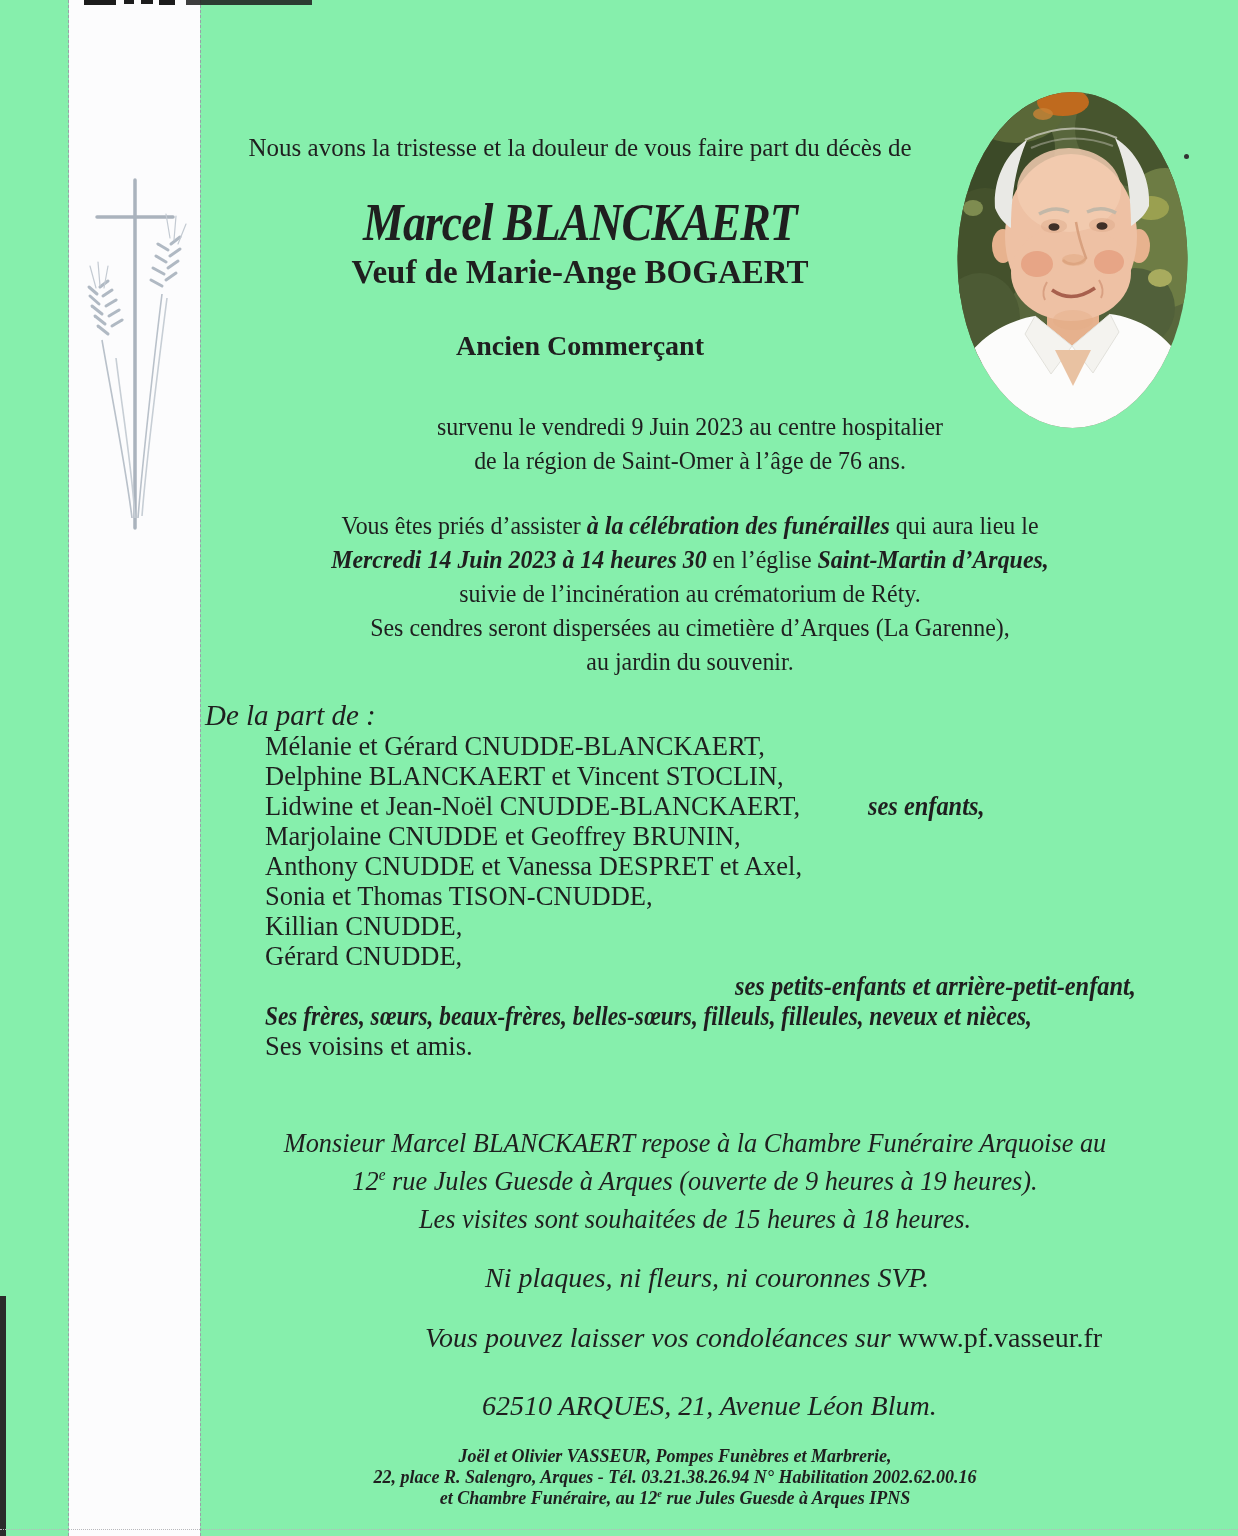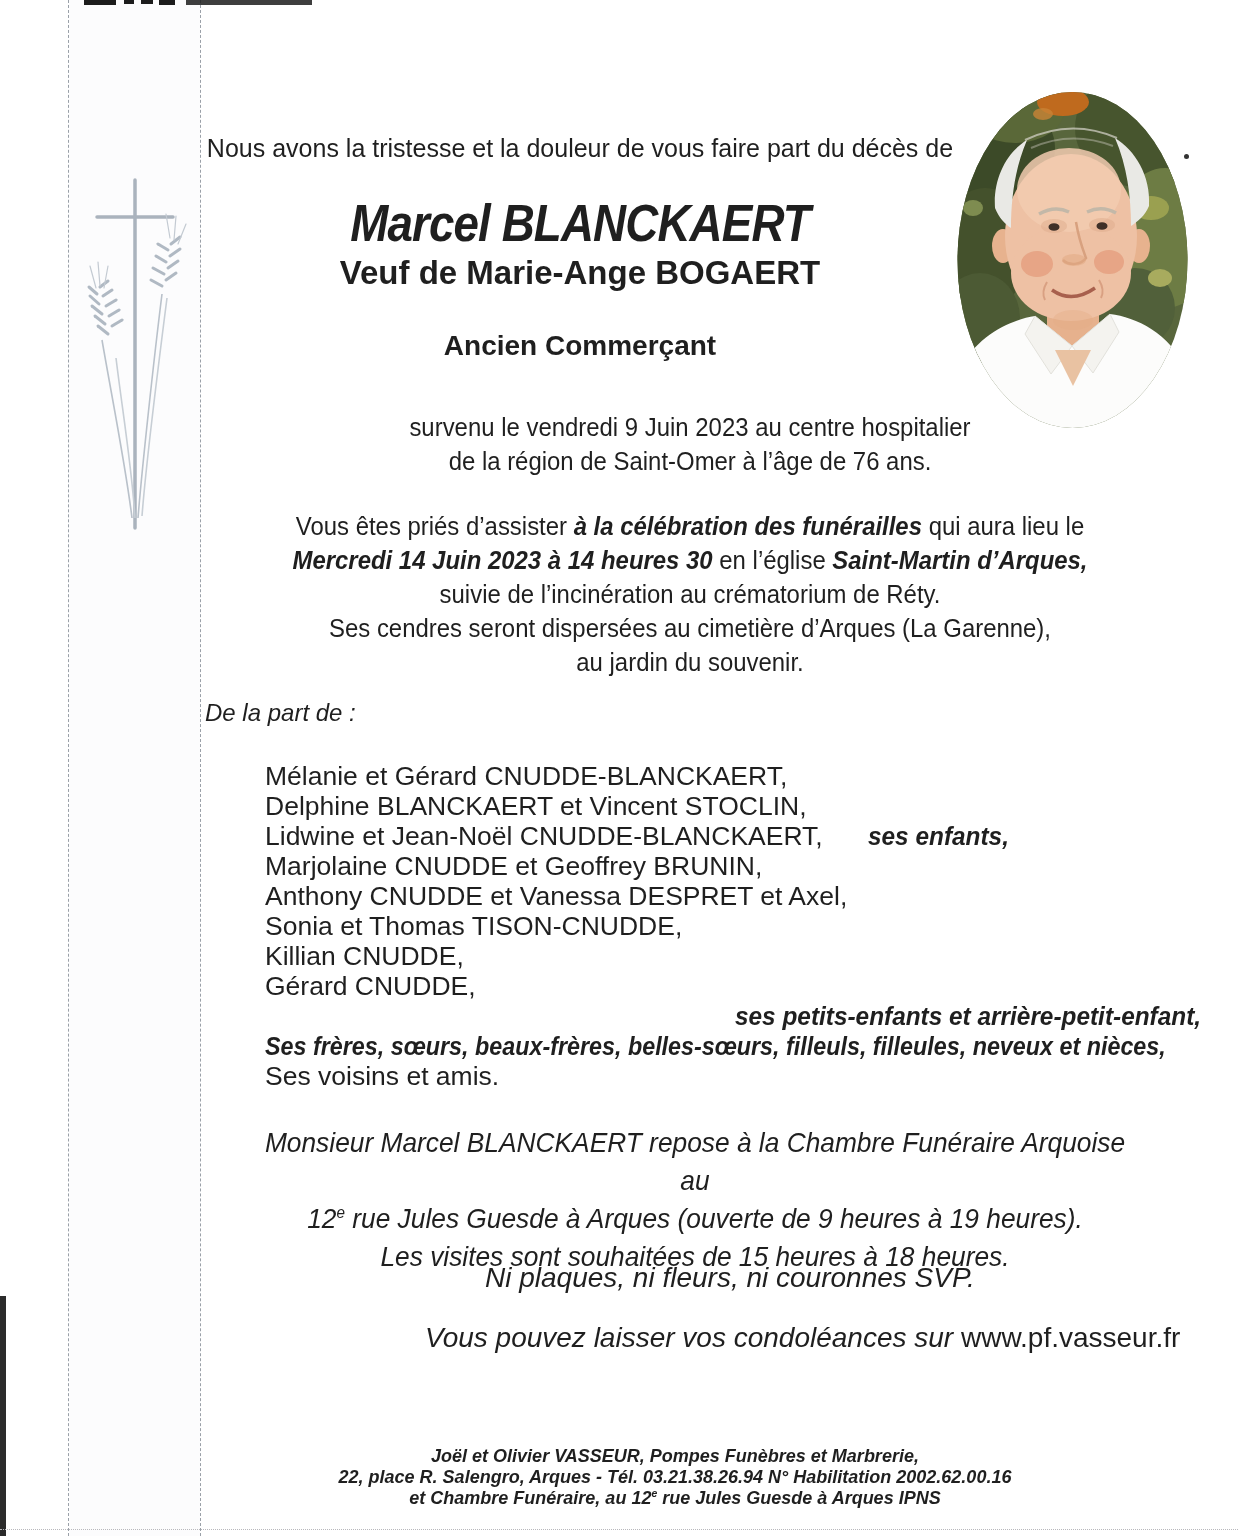--- a/index.html
+++ b/index.html
@@ -1,19 +1,19 @@
 <!DOCTYPE html>
 <html><head>
 <meta charset="utf-8">
 <style>
   html,body { margin:0; padding:0; background:#e8e8e8; }
   .page {
     position:relative; width:1238px; height:1536px;
-    background:#ffffff; overflow:hidden;
-    font-family:Liberation Sans, sans-serif; color:#1f1f1f;
+    background:#86efac; overflow:hidden;
+    font-family:Liberation Serif, serif; color:#1f1f1f;
   }
   .abs { position:absolute; }
   .ctr { text-align:center; }
   .rt  { text-align:left; }
   .it  { font-style:italic; }
   .b   { font-weight:bold; }
   .bi  { font-weight:bold; font-style:italic; }
   .rm  { font-style:normal;margin-top:15px; }
   sup.e { font-size:58%; vertical-align:super; line-height:0; }
 
@@ -29,23 +29,23 @@
   .name    { left:200px; width:760px; top:194px; font-size:52px; line-height:58px;
              transform:scaleX(.88); transform-origin:50% 0; letter-spacing:-1px; }
   .veuf    { left:200px; width:760px; top:254px; font-size:33px; }
   .ancien  { left:200px; width:760px; top:330px; font-size:28px; }
 
   .para    { left:230px; width:920px; font-size:26px; line-height:34px;
              transform:scaleX(.92); transform-origin:50% 0; }
   .para1   { top:410px; }
   .para2   { top:509px; }
 
-  .fromlbl { left:205px; top:699px; font-size:24px; }
-
-  .famlist { left:265px; top:761px; font-size:26.5px; }
+  .fromlbl { left:205px; top:699px; font-size:29px; }
+
+  .famlist { left:265px; top:731px; font-size:26.5px; }
   .fam-row { position:relative; height:30px; line-height:30px; white-space:nowrap; }
   .fam-role{ position:absolute; top:0; font-weight:bold; font-style:italic;
              transform:scaleX(.92); transform-origin:0 0; }
   .squeeze { display:inline-block; transform:scaleX(.88); transform-origin:0 50%; }
 
   .repose  { left:235px; width:920px; top:1124px; font-size:28px; line-height:38px;
              transform:scaleX(.94); transform-origin:50% 0; }
 
   .noflowers  { right:53px; width:700px; top:1262px; font-size:28px; }
   .condolence { right:53px; width:760px; top:1322px; font-size:28px; }
@@ -201,20 +201,21 @@
   </div>
 
   <div class="abs ctr it repose">
     <div>Monsieur Marcel BLANCKAERT  repose à la Chambre Funéraire Arquoise au</div>
     <div><span>12</span><sup class="e">e</sup><span> rue Jules Guesde à Arques (ouverte de 9 heures à 19 heures).</span></div>
     <div>Les visites sont souhaitées de 15 heures à 18 heures.</div>
   </div>
 
   <div class="abs rt it noflowers">Ni plaques, ni fleurs, ni couronnes SVP.</div>
   <div class="abs rt condolence"><span class="it">Vous pouvez laisser vos condoléances sur </span><span class="rm">www.pf.vasseur.fr</span></div>
+  <div class="abs rt it address">62510 ARQUES, 21, Avenue Léon Blum.</div>
 
   <div class="abs ctr bi footer">
     <div>Joël et Olivier VASSEUR,  Pompes Funèbres et Marbrerie,</div>
     <div>22, place R. Salengro, Arques - Tél. 03.21.38.26.94 N° Habilitation 2002.62.00.16</div>
     <div><span>et Chambre Funéraire, au 12</span><sup class="e">e</sup><span> rue Jules Guesde à Arques IPNS</span></div>
   </div>
 
 </div>
 
 </body></html>

